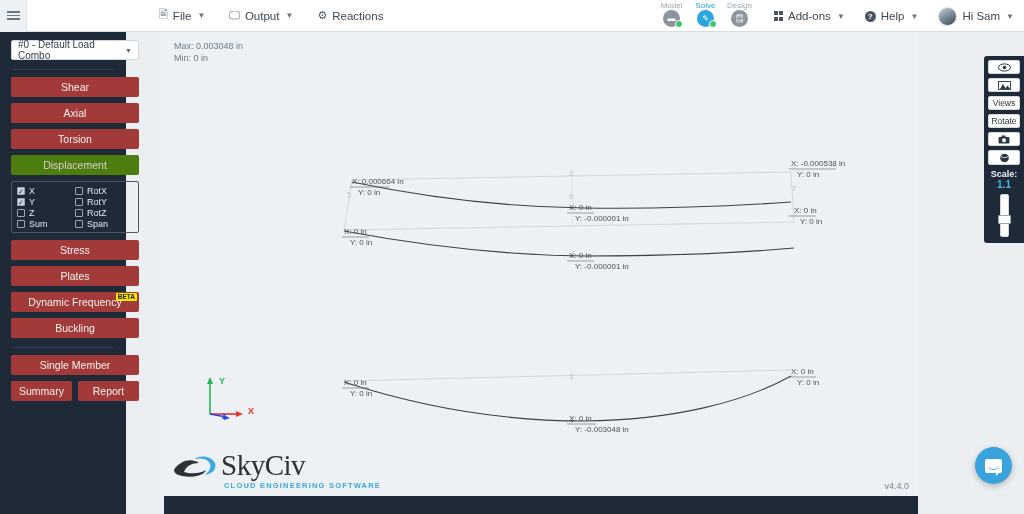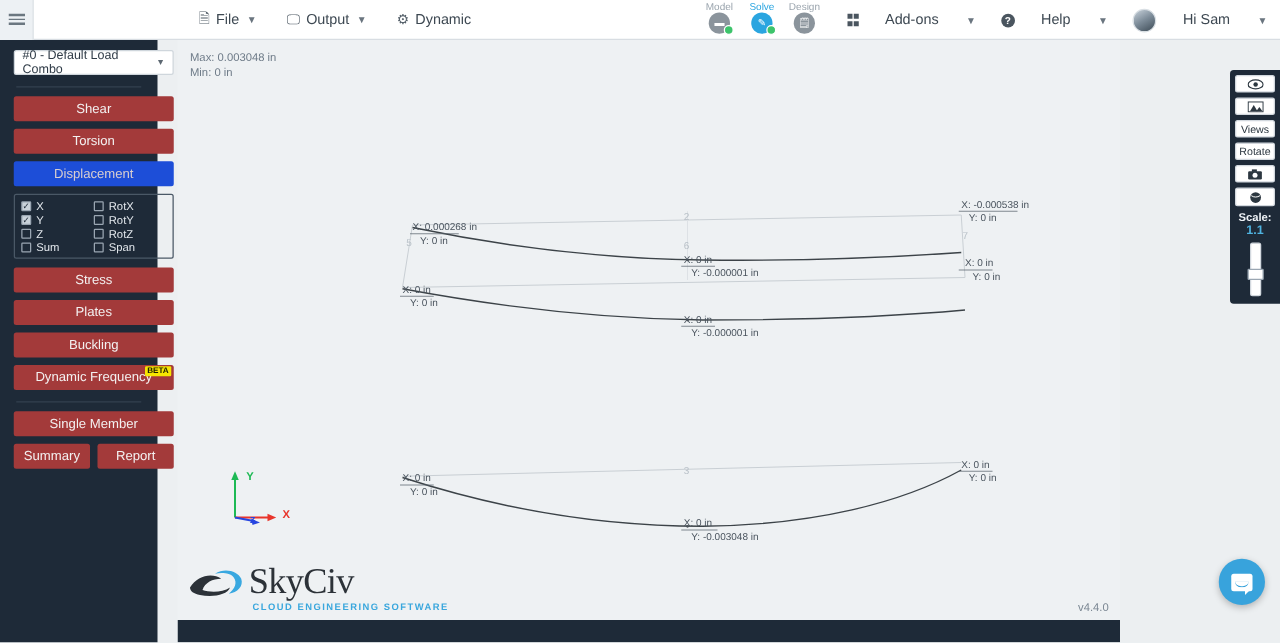--- a/index.html
+++ b/index.html
@@ -46,21 +46,21 @@
     position: relative; width: 17px; height: 17px; border-radius: 50%;
     background: #8b949c; display: flex; align-items: center; justify-content: center;
     color: #fff; font-size: 8px;
   }
   .stage.active .stage-icon { background: #2aa5e0; }
   .stage-check {
     position: absolute; right: -3px; bottom: -1px; width: 8px; height: 8px;
     border-radius: 50%; background: #3dc46b; border: 1.2px solid #fff;
   }
   .hdr-btn {
-    display: flex; align-items: center; gap: 21px;
+    display: flex; align-items: center; gap: 5px;
     font-size: 11.5px; color: #3d4852; cursor: pointer;
   }
   .grid-icon { display: grid; grid-template-columns: 4px 4px; gap: 1.5px; }
   .grid-icon i { width: 4px; height: 4px; background: #4a555f; display: block; }
   .help-circle {
     width: 11px; height: 11px; border-radius: 50%; background: #4a555f;
     color: #fff; font-size: 8px; display: flex; align-items: center; justify-content: center;
     font-weight: bold;
   }
   .avatar {
@@ -82,21 +82,21 @@
   .combo-select .caret2 { font-size: 7px; color: #5d6872; }
   .divider { height: 1px; background: #33404f; margin: 9px 2px 7px 2px; }
 
   .btn-red {
     width: 128px; height: 20px; margin-bottom: 6px;
     background: #a33a3a; border: none; border-radius: 2px;
     color: #f3f0f0; font-size: 10.5px; font-family: "Liberation Sans", sans-serif;
     cursor: pointer; display: flex; align-items: center; justify-content: center;
     position: relative;
   }
-  .btn-red.dim { background: #1d4ed8; color: #d9cfcf; }
+  .btn-red.dim { background: #4d7c0f; color: #d9cfcf; }
   .beta-tag {
     position: absolute; right: 2px; top: 1px;
     background: #f6e600; color: #1d1d00; font-size: 6.5px; font-weight: bold;
     padding: 0 2px; line-height: 8px; border-radius: 1px;
   }
 
   .check-panel {
     width: 128px; border: 1px solid #4a5866; border-radius: 2px;
     padding: 4px 5px 3px 5px; margin: 2px 0 7px 0;
     display: grid; grid-template-columns: 1fr 1fr; row-gap: 1px;
@@ -108,21 +108,21 @@
     cursor: pointer; flex-shrink: 0;
   }
   .cbox.checked { background: #c9d2da; }
   .cbox.checked::after { content: "✓"; font-size: 7px; color: #1e2a38; line-height: 7px; }
 
   .btn-row { display: flex; gap: 6px; width: 128px; }
   .btn-row .btn-red { width: 61px; margin-bottom: 0; }
 
   
   .canvas {
-    position: absolute; top: 32px; left: 142px; width: 754px; height: 482px;
+    position: absolute; top: 32px; left: 164px; width: 754px; height: 482px;
     background: #eef1f3; overflow: hidden;
   }
   .canvas-bottom-bar {
     position: absolute; bottom: 0; left: 0; width: 874px; height: 18px;
     background: #1e2a38; color: #c7cfd8; font-size: 9px;
     display: flex; align-items: center; justify-content: flex-end; padding-right: 8px;
   }
   .minmax {
     position: absolute; top: 8px; left: 10px;
     font-size: 9px; color: #6e7b88; line-height: 12px;
@@ -205,21 +205,21 @@
         <span>File</span>
         <span class="caret">▼</span>
       </div>
       <div class="menu-item">
         <span class="glyph">🖵</span>
         <span>Output</span>
         <span class="caret">▼</span>
       </div>
       <div class="menu-item">
         <span class="glyph">⚙</span>
-        <span>Dynamic</span>
+        <span>Reactions</span>
       </div>
     </div>
 
     <div class="header-right">
       <div class="stage-group">
         <div class="stage">
           <span class="stage-label">Model</span>
           <span class="stage-icon">▬
             <span class="stage-check"></span>
           </span>
@@ -263,20 +263,21 @@
 
   <div class="sidebar">
     <div class="combo-select">
       <span>#0 - Default Load Combo</span>
       <span class="caret2">▼</span>
     </div>
 
     <div class="divider"></div>
 
     <button class="btn-red">Shear</button>
+    <button class="btn-red">Axial</button>
     <button class="btn-red">Torsion</button>
     <button class="btn-red dim">Displacement</button>
 
     <div class="check-panel">
       <div class="check-row">
         <span class="cbox checked"></span>
         <span>X</span>
       </div>
       <div class="check-row">
         <span class="cbox"></span>
@@ -303,25 +304,25 @@
         <span>Sum</span>
       </div>
       <div class="check-row">
         <span class="cbox"></span>
         <span>Span</span>
       </div>
     </div>
 
     <button class="btn-red">Stress</button>
     <button class="btn-red">Plates</button>
-    <button class="btn-red">Buckling</button>
     <button class="btn-red">
       <span>Dynamic Frequency</span>
       <span class="beta-tag">BETA</span>
     </button>
+    <button class="btn-red">Buckling</button>
 
     <div class="divider"></div>
 
     <button class="btn-red">Single Member</button>
     <div class="btn-row">
       <button class="btn-red">Summary</button>
       <button class="btn-red">Report</button>
     </div>
   </div>
 
@@ -363,21 +364,21 @@
       <line x1="625" y1="345" x2="652" y2="345" stroke="#5a646e" stroke-width="0.6"></line>
     </svg>
 
     <div class="node-num" style="left:183px;top:158px;">5</div>
     <div class="node-num" style="left:405px;top:137px;">2</div>
     <div class="node-num" style="left:405px;top:160px;">6</div>
     <div class="node-num" style="left:628px;top:152px;">7</div>
     <div class="node-num" style="left:405px;top:340px;">3</div>
 
     <div class="label-note" style="left:188px;top:144px;">
-      <div>X: 0.000268 in</div>
+      <div>X: 0.000664 in</div>
       <div style="padding-left:6px;">Y: 0 in</div>
     </div>
     <div class="label-note" style="left:627px;top:126px;">
       <div>X: -0.000538 in</div>
       <div style="padding-left:6px;">Y: 0 in</div>
     </div>
     <div class="label-note" style="left:405px;top:170px;">
       <div>X: 0 in</div>
       <div style="padding-left:6px;">Y: -0.000001 in</div>
     </div>

